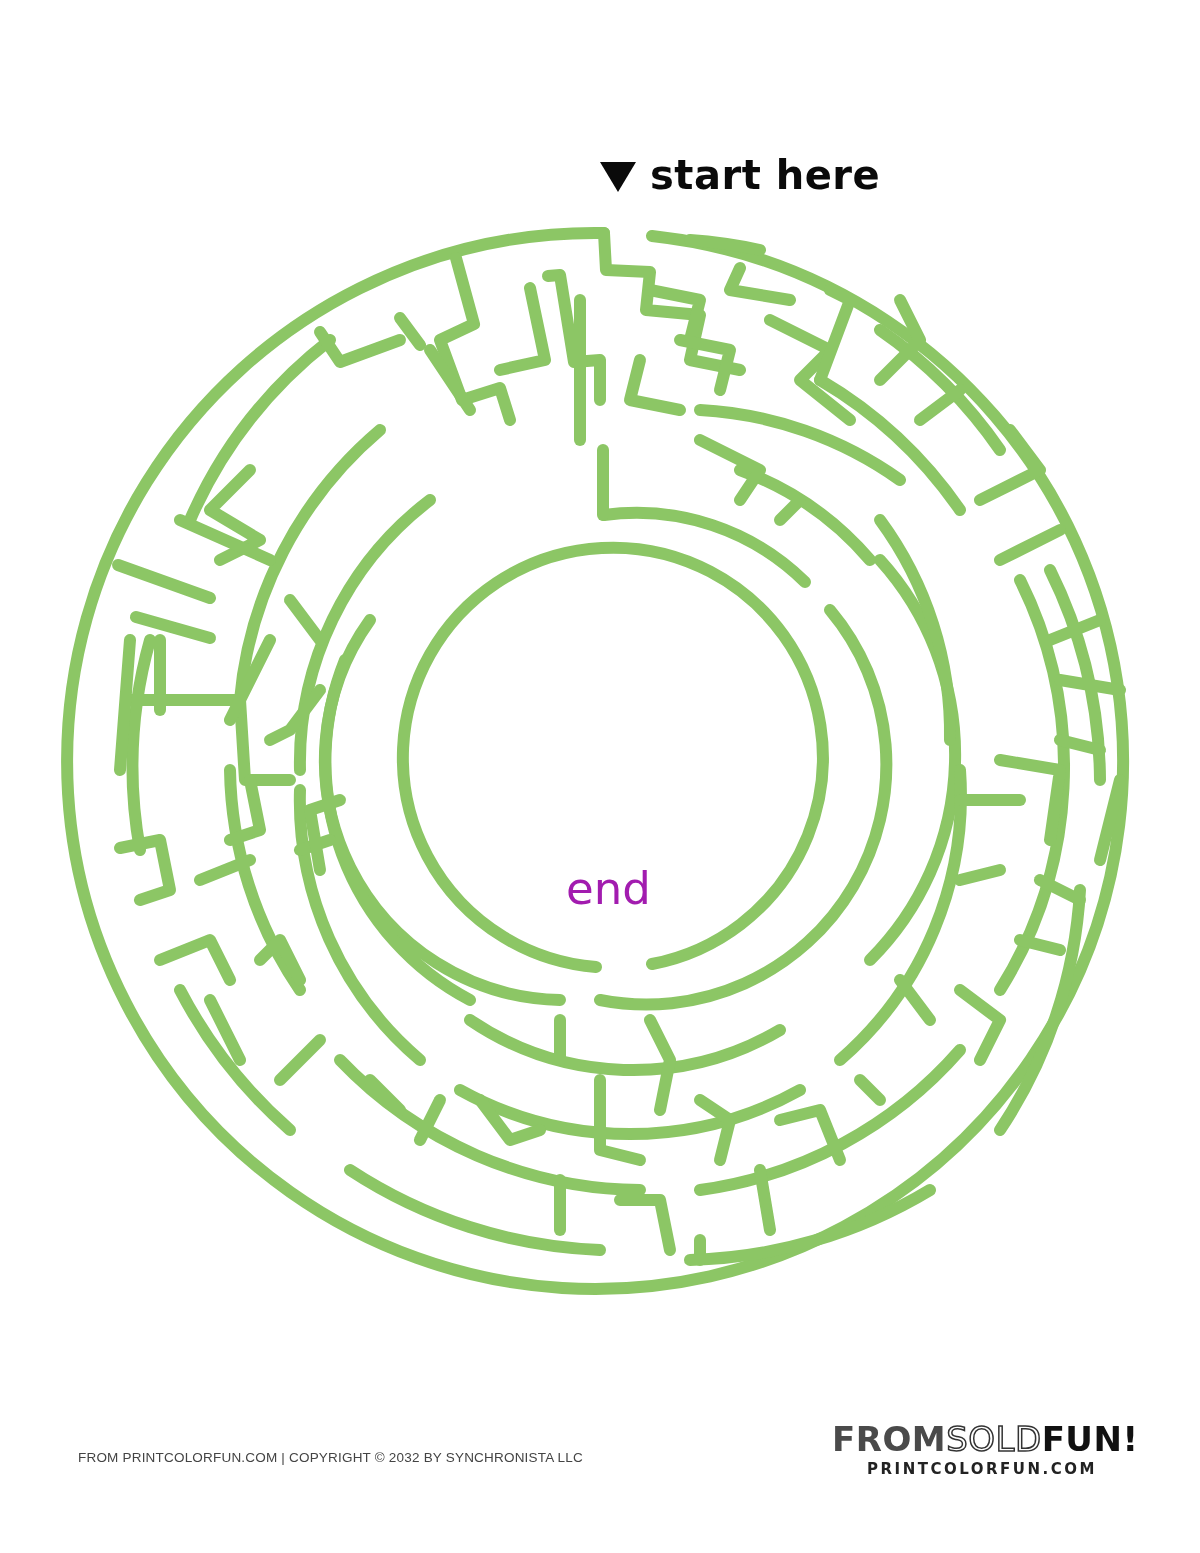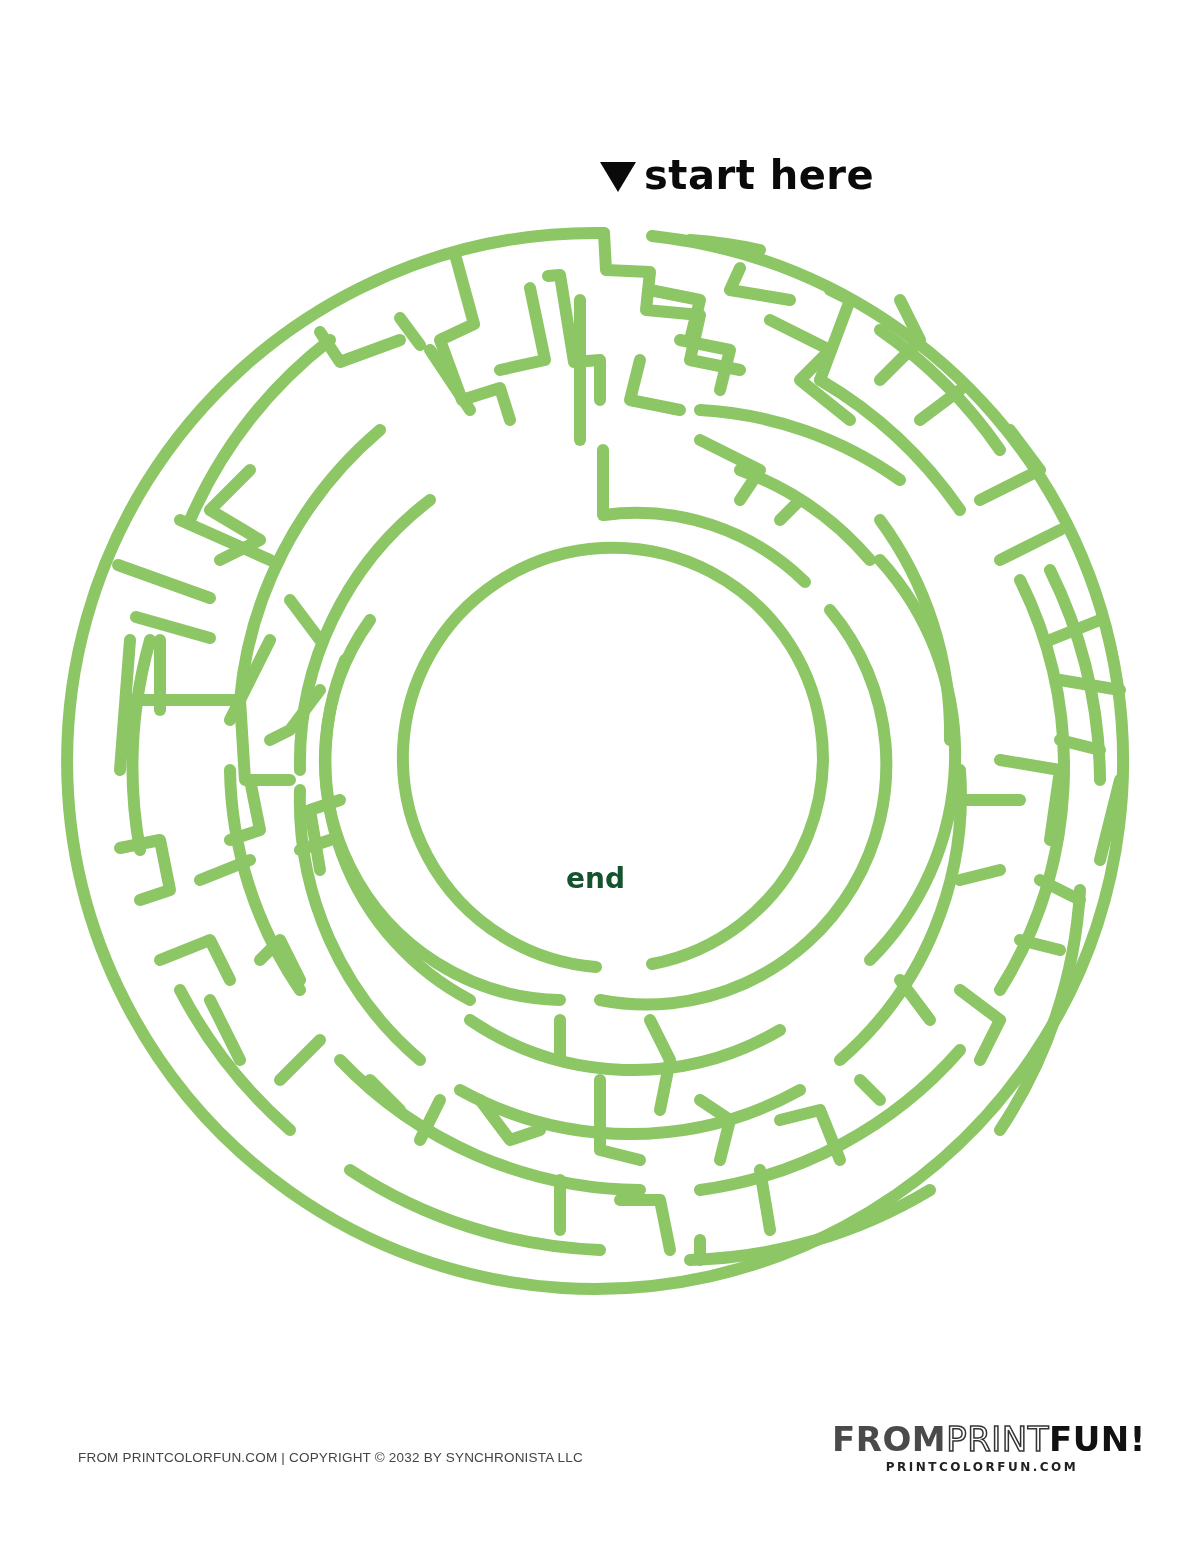--- a/index.html
+++ b/index.html
@@ -1,28 +1,28 @@
 <!DOCTYPE html>
 <html><head>
 <meta charset="utf-8">
 <style>
   html, body { margin: 0; padding: 0; background: #ffffff; }
   body { width: 1200px; height: 1553px; position: relative; overflow: hidden; font-family: "DejaVu Sans", sans-serif; }
-  .start-label { position: absolute; left: 600px; top: 152px; display: flex; align-items: center; gap: 8px; }
+  .start-label { position: absolute; left: 600px; top: 152px; display: flex; align-items: center; gap: 14px; }
   .start-arrow { width: 0; height: 0; border-left: 18px solid transparent; border-right: 18px solid transparent; border-top: 30px solid #0a0a0a; margin-top: 4px; }
   .start-text { font-family: "DejaVu Sans", sans-serif; font-weight: bold; font-size: 40px; color: #0a0a0a; letter-spacing: 0.5px; }
-  .end-text { position: absolute; left: 566px; top: 862px; font-family: "DejaVu Sans", sans-serif; font-weight: bold; font-size: 28px; color: #14532d; }
+  .end-text { position: absolute; left: 566px; top: 862px; font-family: "DejaVu Sans", sans-serif; font-weight: normal; font-size: 45px; color: #a21caf; }
   #maze { position: absolute; left: 0; top: 0; }
   .footer { position: absolute; left: 78px; top: 1449px; font-family: "Liberation Sans", sans-serif; font-size: 13.5px; color: #444444; line-height: 17px; letter-spacing: 0.2px; }
   .logo { position: absolute; left: 832px; top: 1420px; width: 300px; text-align: center; }
   .logo-main { font-family: "DejaVu Sans", sans-serif; font-weight: bold; font-size: 34px; letter-spacing: 0.5px; line-height: 38px; white-space: nowrap; }
   .logo-print { color: #4a4a4a; }
   .logo-color { color: #ffffff; -webkit-text-stroke: 1.5px #333333; font-weight: normal; }
   .logo-fun { color: #111111; margin-top: 7px; }
-  .logo-url { font-family: "DejaVu Sans", sans-serif; font-weight: bold; font-size: 12px; letter-spacing: 2.5px; color: #222222; margin-top: 2px; }
+  .logo-url { font-family: "DejaVu Sans", sans-serif; font-weight: bold; font-size: 15px; letter-spacing: 2.5px; color: #222222; margin-top: 2px; }
 </style>
 </head>
 <body>
 
 <svg id="maze" width="1200" height="1553" viewBox="0 0 1200 1553">
   <g fill="none" stroke="#8cc665" stroke-width="12" stroke-linecap="round" stroke-linejoin="round">
 
     <path d="M 652 236 A 528 528 0 1 1 604 233"></path>
 
     <path d="M 596 967 A 210 210 0 1 1 652 964"></path>
@@ -133,16 +133,16 @@
 </div>
 
 <div class="end-text">end</div>
 
 <div class="footer">
   <div>FROM PRINTCOLORFUN.COM  |  COPYRIGHT © 2032 BY SYNCHRONISTA LLC</div>
 </div>
 
 <div class="logo">
   <div class="logo-main">
-    <span class="logo-print">FROM</span><span class="logo-color">PRINT</span><span class="logo-fun">FUN!</span>
+    <span class="logo-print">FROM</span><span class="logo-color">SOLD</span><span class="logo-fun">FUN!</span>
   </div>
   <div class="logo-url">PRINTCOLORFUN.COM</div>
 </div>
 
 </body></html>

